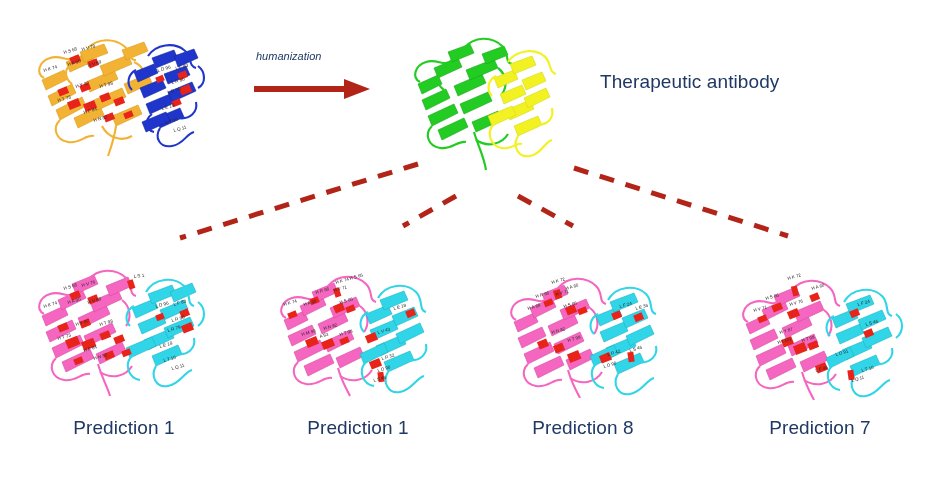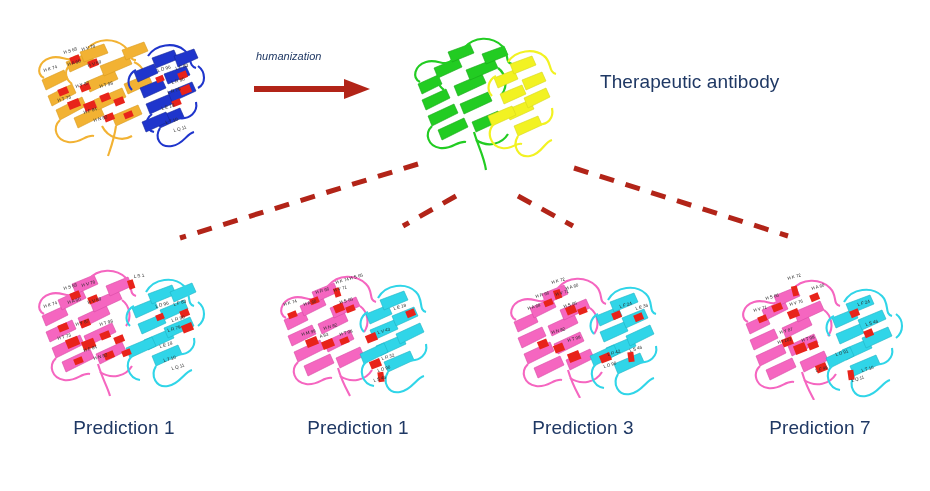--- a/index.html
+++ b/index.html
@@ -478,21 +478,21 @@
           <text x="112" y="40" transform="rotate(-16 112 40)">L F 24</text>
           <text x="128" y="42" transform="rotate(-16 128 42)">L E 36</text>
           <text x="100" y="88" transform="rotate(-16 100 88)">L R 42</text>
           <text x="96" y="100" transform="rotate(-16 96 100)">L D 90</text>
           <text x="122" y="84" transform="rotate(-16 122 84)">L S 46</text>
         </g>
       </g>
     </svg>
   </div>
 
-  <div class="caption center" style="left:498px; top:418px; width:170px;">Prediction 3</div>
+  <div class="caption center" style="left:498px; top:418px; width:170px;">Prediction 8</div>
 
   <div class="mol" style="left:740px; top:268px;">
     <svg width="165" height="132" viewBox="0 0 165 132">
       <defs>
           <clipPath id="clipP4">
             <rect x="0" y="0" width="165" height="132"></rect>
           </clipPath>
         </defs>
       <g clip-path="url(#clipP4)">
         <g fill="#F566C0" stroke="#D94AA5" stroke-width="0.6">

